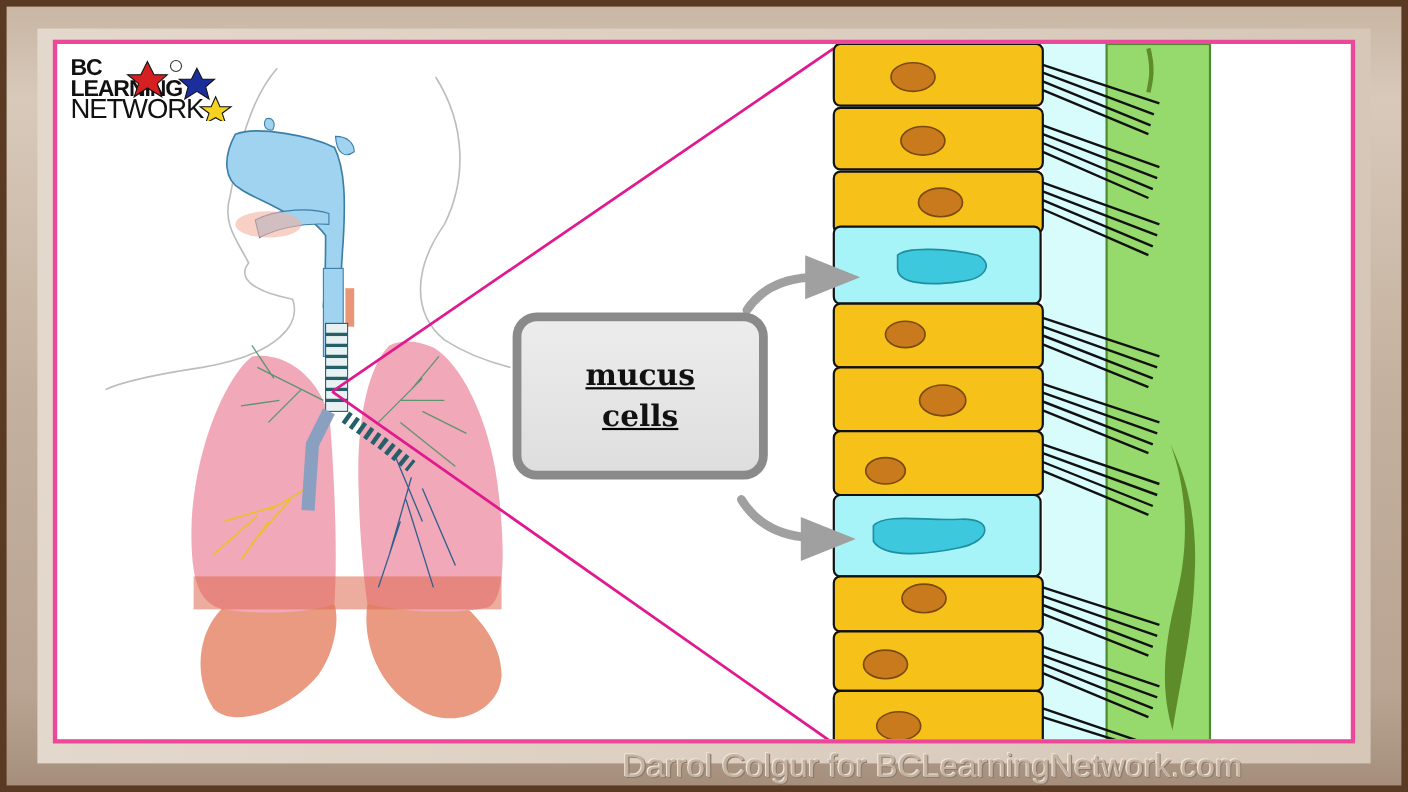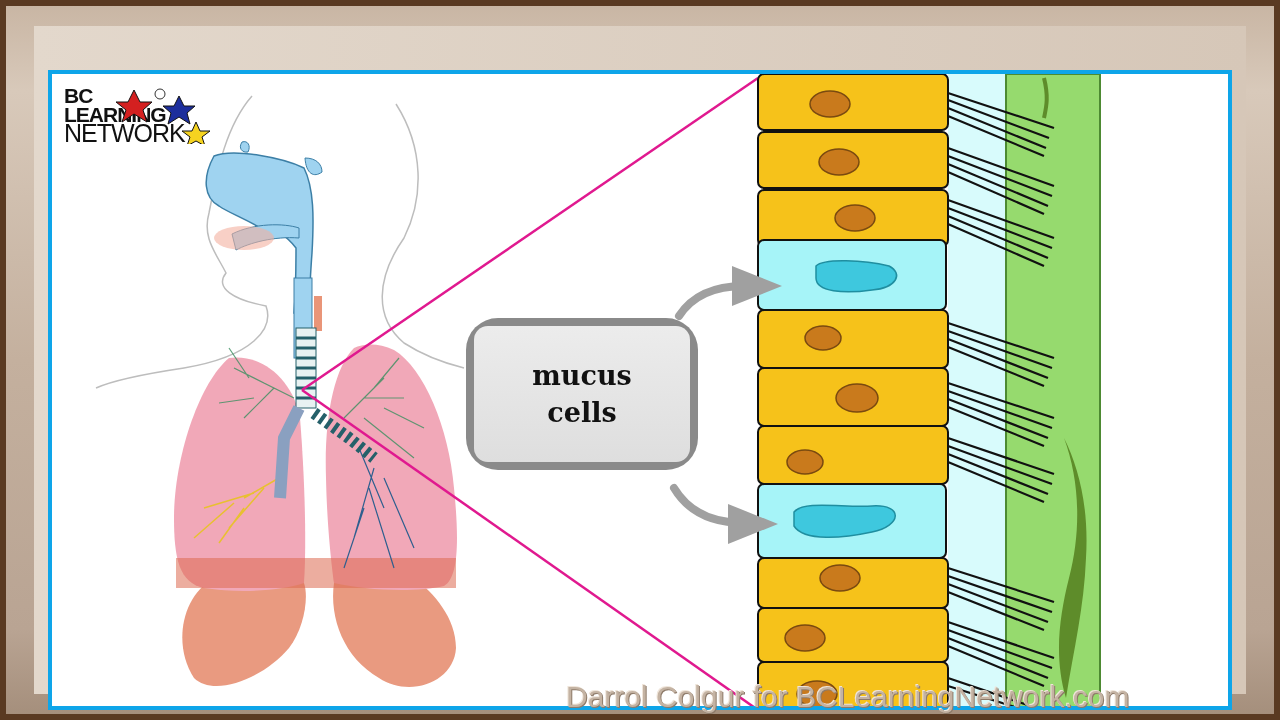--- a/index.html
+++ b/index.html
@@ -2,29 +2,29 @@
 <html><head>
 <meta charset="utf-8">
 <style>
   html,body{margin:0;padding:0;}
   body{width:1280px;height:720px;overflow:hidden;position:relative;background:#5a3a22;font-family:"Liberation Sans",sans-serif;}
   .frame{position:absolute;left:6px;top:6px;width:1268px;height:708px;
     background:linear-gradient(180deg,#c9b6a4 0%,#d8c9ba 12%,#c4b09e 50%,#b9a493 88%,#a58f7c 100%);}
   .frame-inner{position:absolute;left:28px;top:20px;width:1212px;height:668px;
     background:linear-gradient(90deg,#e3d8cc,#d6c7b8);}
   .board{position:absolute;left:48px;top:36px;width:1184px;height:640px;background:#ffffff;
-    border:4px solid #0ea5e9;box-sizing:border-box;overflow:hidden;margin-top:34px;}
+    border:4px solid #ec4899;box-sizing:border-box;overflow:hidden;}
   .watermark{position:absolute;left:566px;top:680px;font-size:30px;color:#c4b3a3;letter-spacing:0px;
     text-shadow:1px 1px 0 #8d7a69,-1px -1px 0 #efe5da;text-align:center;}
   .logo{position:absolute;left:12px;top:12px;}
   .logo-text{font-family:"Liberation Sans",sans-serif;line-height:19px;color:#111;}
   .logo-bc,.logo-learning{font-weight:bold;font-size:21px;letter-spacing:-1px;}
   .logo-network{font-size:25px;letter-spacing:-1px;}
-  .callout{position:absolute;left:414px;top:244px;width:232px;height:152px;border-radius:32px;
-    background:#8a8a8a;box-sizing:border-box;padding:8px;}
+  .callout{position:absolute;left:414px;top:244px;width:232px;height:152px;border-radius:22px;
+    background:#8a8a8a;box-sizing:border-box;padding:8px;text-decoration:underline;}
   .callout-inner{width:100%;height:100%;border-radius:14px;background:linear-gradient(180deg,#ececec,#dedede);
     display:flex;flex-direction:column;align-items:center;justify-content:center;}
   .callout-line{font-family:"DejaVu Serif",serif;font-weight:bold;font-size:27px;line-height:37px;color:#111;}
   svg{position:absolute;left:0;top:0;}
 </style>
 </head>
 <body>
 
 <div class="frame">
   <div class="frame-inner"></div>

